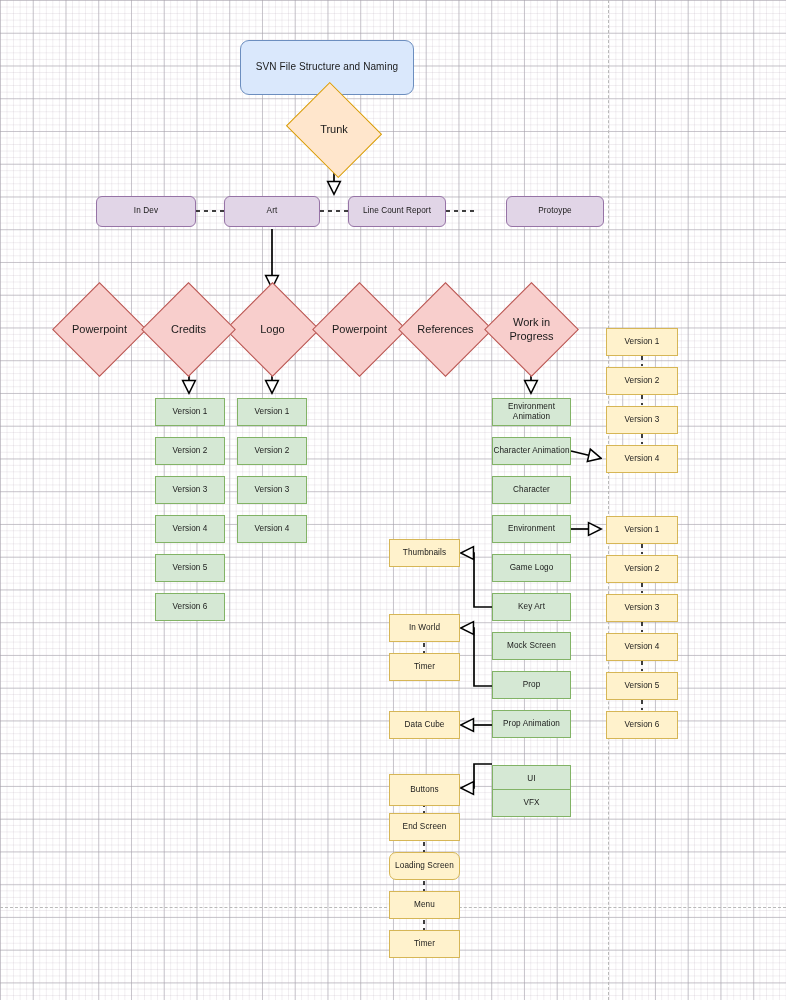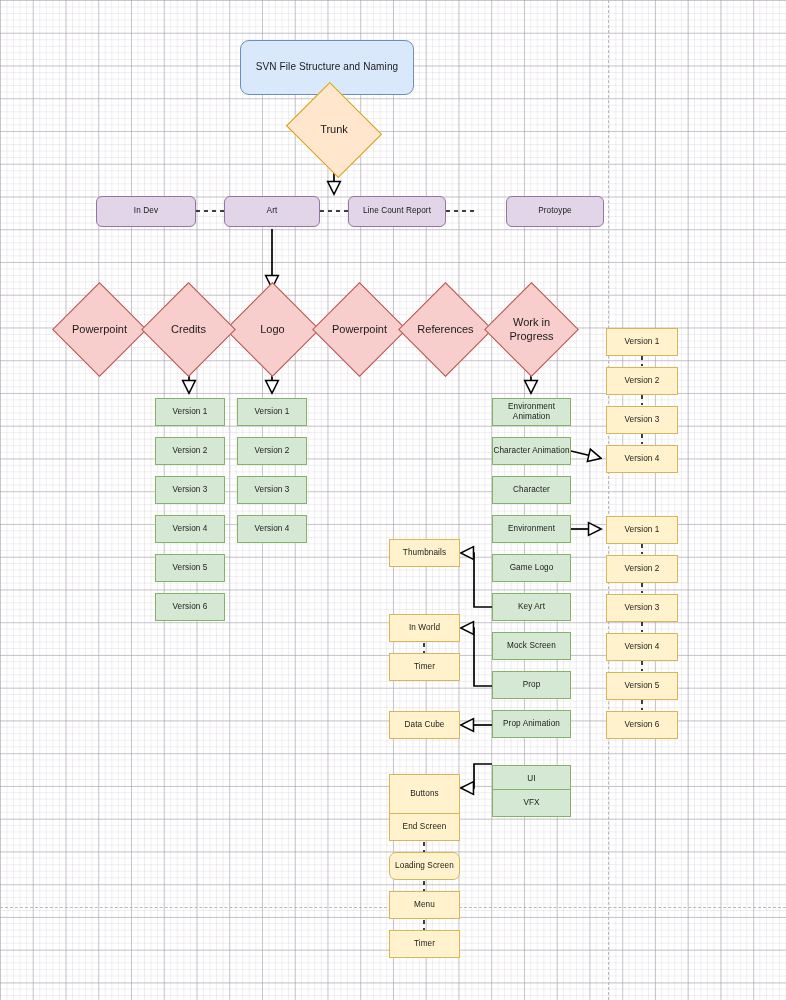--- a/index.html
+++ b/index.html
@@ -194,21 +194,21 @@
   <div class="node n-green" style="left:492px;top:632px;width:79px;height:28px;">Mock Screen</div>
   <div class="node n-green" style="left:492px;top:671px;width:79px;height:28px;">Prop</div>
   <div class="node n-green" style="left:492px;top:710px;width:79px;height:28px;">Prop Animation</div>
   <div class="node n-green" style="left:492px;top:750px;width:79px;height:28px;margin-top:15px;">UI</div>
   <div class="node n-green" style="left:492px;top:789px;width:79px;height:28px;">VFX</div>
 
   <div class="node n-yellow" style="left:389px;top:539px;width:71px;height:28px;">Thumbnails</div>
   <div class="node n-yellow" style="left:389px;top:614px;width:71px;height:28px;">In World</div>
   <div class="node n-yellow" style="left:389px;top:653px;width:71px;height:28px;">Timer</div>
   <div class="node n-yellow" style="left:389px;top:711px;width:71px;height:28px;">Data Cube</div>
-  <div class="node n-yellow" style="left:389px;top:774px;width:71px;height:40px;">Buttons</div>
+  <div class="node n-yellow" style="left:389px;top:774px;width:71px;height:32px;">Buttons</div>
   <div class="node n-yellow" style="left:389px;top:813px;width:71px;height:28px;">End Screen</div>
   <div class="node n-yellow" style="left:389px;top:852px;width:71px;height:28px;border-radius:7px;">Loading Screen</div>
   <div class="node n-yellow" style="left:389px;top:891px;width:71px;height:28px;">Menu</div>
   <div class="node n-yellow" style="left:389px;top:930px;width:71px;height:28px;">Timer</div>
 
   <div class="node n-yellow" style="left:606px;top:328px;width:72px;height:28px;">Version 1</div>
   <div class="node n-yellow" style="left:606px;top:367px;width:72px;height:28px;">Version 2</div>
   <div class="node n-yellow" style="left:606px;top:406px;width:72px;height:28px;">Version 3</div>
   <div class="node n-yellow" style="left:606px;top:445px;width:72px;height:28px;">Version 4</div>
 

